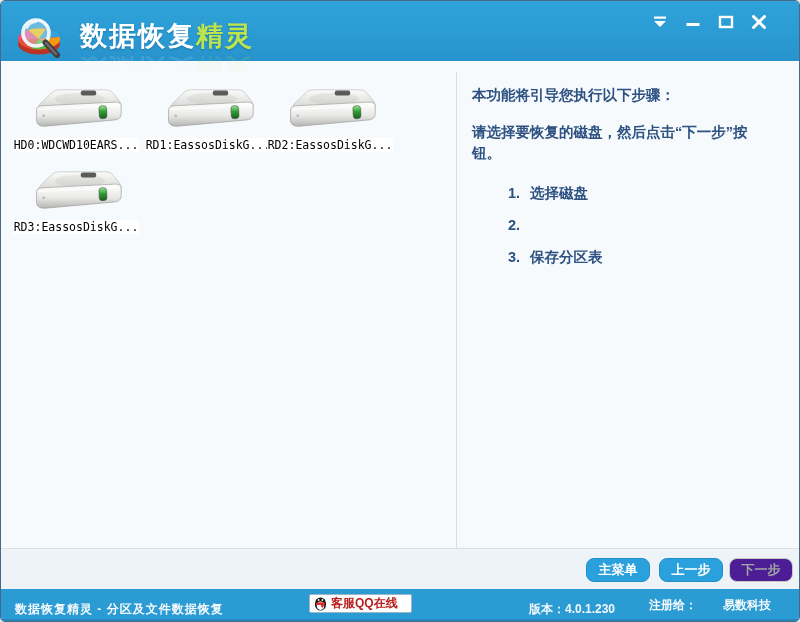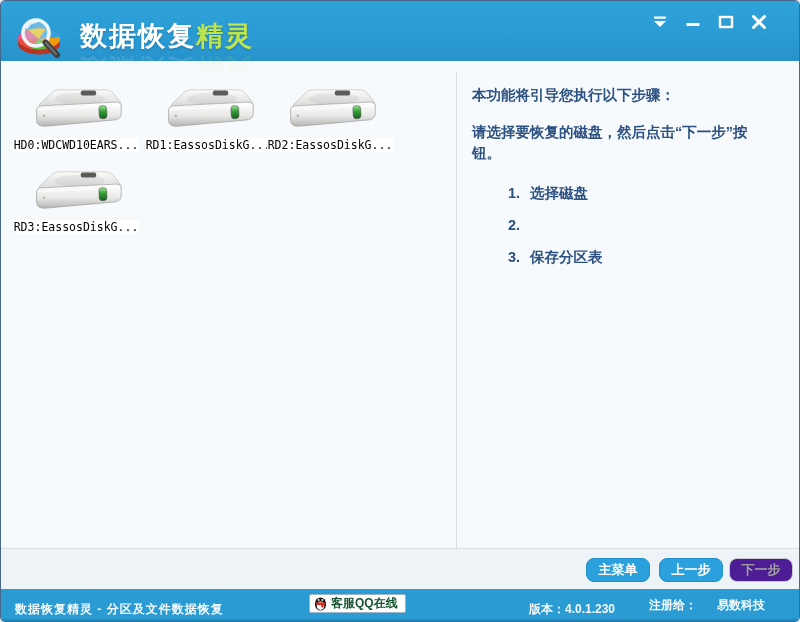--- a/index.html
+++ b/index.html
@@ -60,28 +60,28 @@
   .btn-prev { left:658px; }
   .btn-next { left:728px; background:#4c1d95; border-color:#c9c9c9; color:#a4a4a4; cursor:default; }
   
   .statusbar {
     position:absolute; left:0; top:588px; width:100%; height:34px;
     background:#2b9bd4; box-shadow:inset 0 -4px 0 rgba(20,100,150,.35);
     color:#f4fafd; font-size:12px; font-weight:bold;
   }
   .status-left { position:absolute; left:14px; top:12px; letter-spacing:1px; white-space:nowrap; }
   .qq-badge {
-    position:absolute; left:308px; top:5px; height:19px; padding:1px 7px 1px 4px;
+    position:absolute; left:308px; top:5px; height:19px; padding:1px 13px 1px 4px;
     background:#ffffff; border:1px solid #9fb6c6; border-radius:2px;
     display:flex; align-items:center; gap:4px; cursor:pointer;
-    color:#14532d; font-size:12px; font-weight:bold; white-space:nowrap;
+    color:#b91c1c; font-size:12px; font-weight:bold; white-space:nowrap;
   }
   .status-version { position:absolute; left:528px; top:12px; white-space:nowrap; }
   .status-reg { position:absolute; left:648px; top:8px; white-space:nowrap; }
-  .status-reg .val { margin-left:20px; }
+  .status-reg .val { margin-left:26px; }
 </style>
 </head>
 <body>
 
 <svg width="0" height="0" style="position:absolute">
   <defs>
     <linearGradient id="gTop" x1="0" y1="0" x2="0" y2="1">
       <stop offset="0" stop-color="#fbfbfa"></stop>
         <stop offset="1" stop-color="#d6d6d4"></stop>
     </linearGradient>

